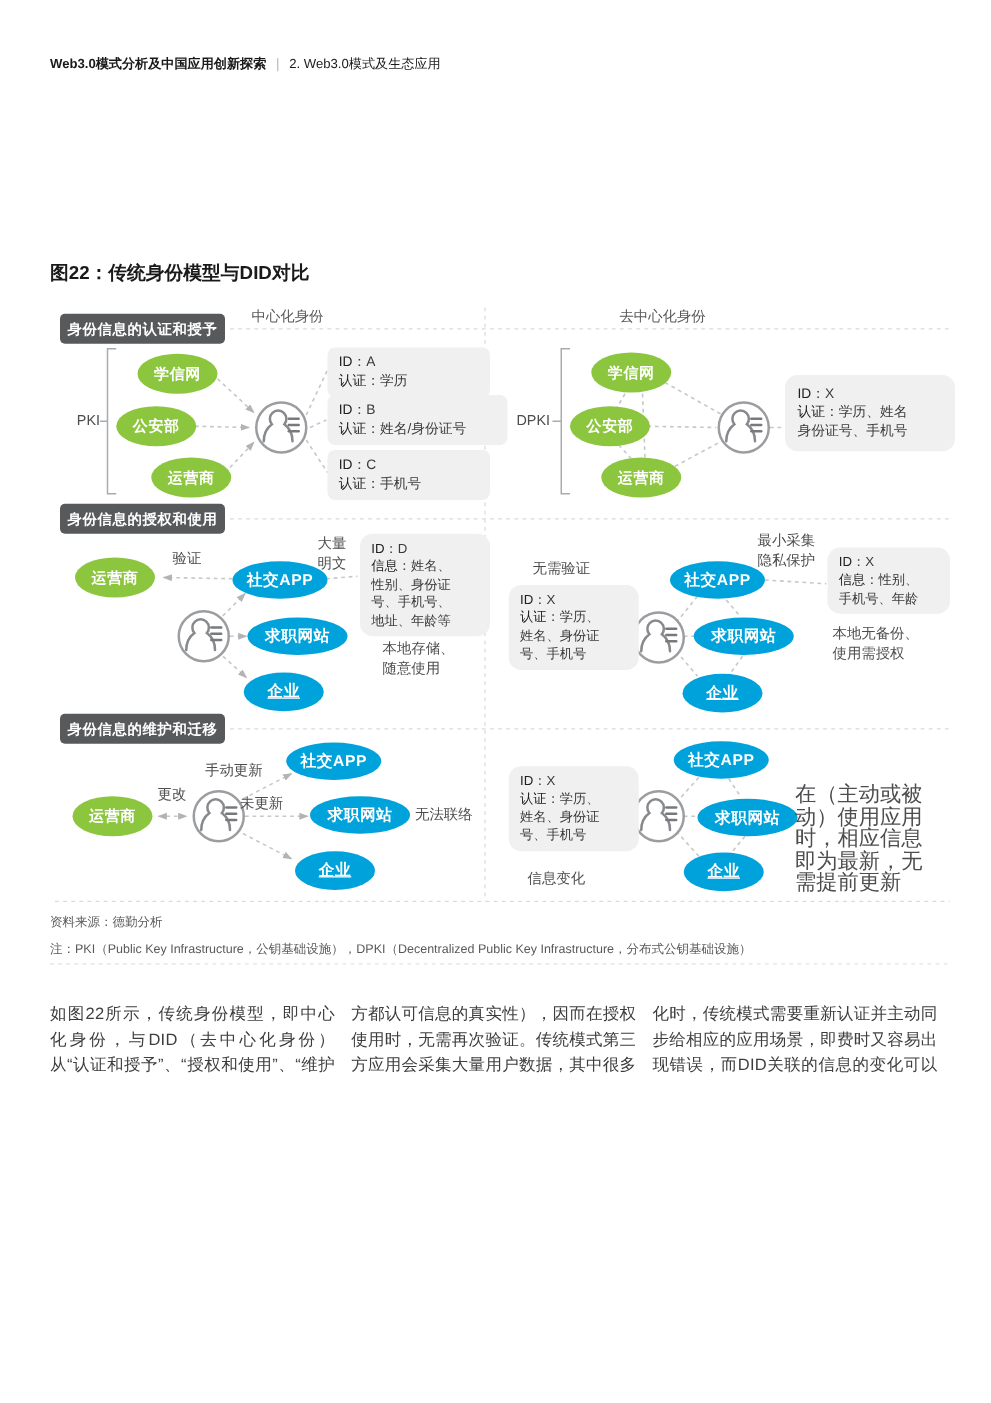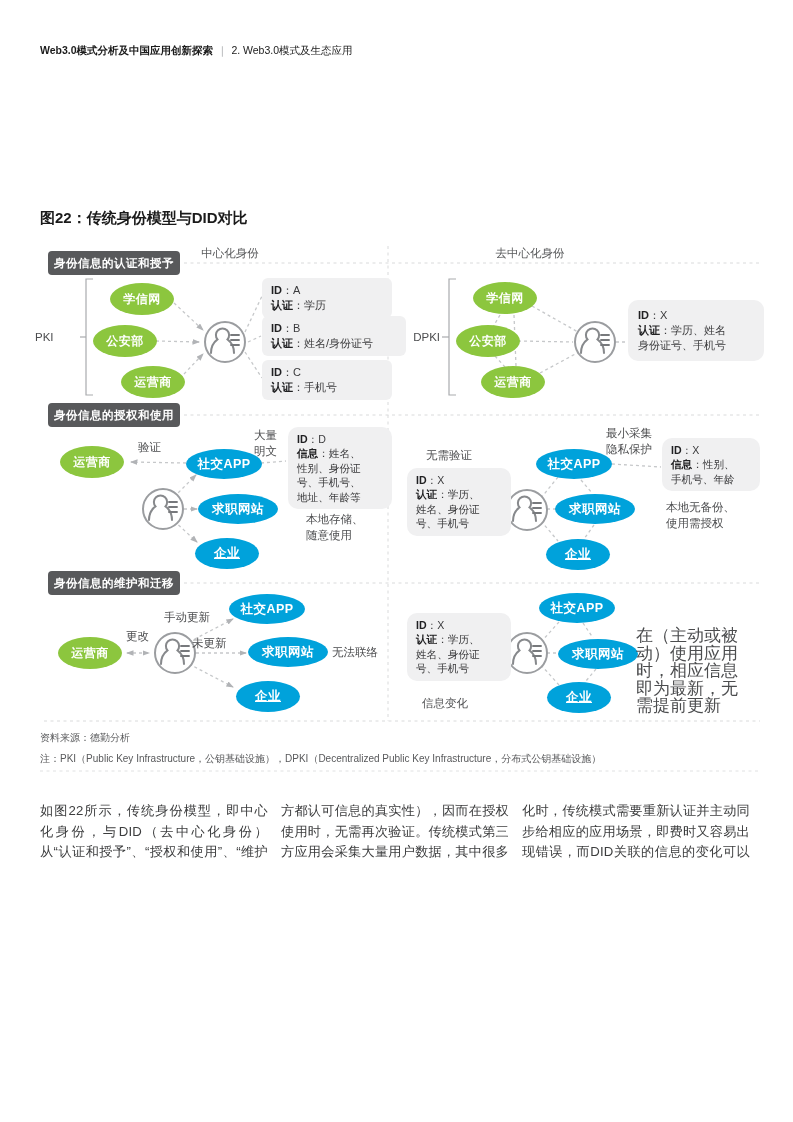--- a/index.html
+++ b/index.html
@@ -19,21 +19,21 @@
          border-radius:4px;letter-spacing:.5px;text-align:center;}
   
   .node{position:absolute;color:#fff;font-weight:bold;display:flex;align-items:center;
         justify-content:center;border-radius:50%;letter-spacing:.5px;}
   .green{background:#8cc63e;font-size:12px;}
   .blue{background:#00a2db;font-size:12.5px;}
   .u{text-decoration:underline;}
   
   .box{position:absolute;background:#f0f0f1;border-radius:10px;font-size:11px;line-height:15px;
        color:#3a3a3c;padding:5px 9px;}
-  .box b{font-weight:bold;color:#202022;}
+  .box b{font-weight:normal;color:#202022;}
   .r6{border-radius:6px;}
   
   .lbl{position:absolute;font-size:11.5px;color:#4c4d4f;white-space:pre-line;line-height:15.5px;}
   .blk{position:absolute;font-size:17px;color:#4c4d4f;line-height:17.5px;}
   
   .fnote{position:absolute;left:40px;font-size:10px;color:#58595b;}
   
   .bodycol{position:absolute;top:801px;width:228px;font-size:13.2px;line-height:20.6px;
            text-align:justify;color:#3c3d3e;letter-spacing:.2px;}
   .pagenum{position:absolute;left:44px;top:1072px;font-size:10px;color:#333;}
@@ -135,21 +135,21 @@
     </g>
   </svg>
 
   <div class="colhdr" style="left:170px;">中心化身份</div>
   <div class="colhdr" style="left:470px;">去中心化身份</div>
 
   <div class="badge" style="top:251px;">身份信息的认证和授予</div>
   <div class="badge" style="top:403px;">身份信息的授权和使用</div>
   <div class="badge" style="top:571px;">身份信息的维护和迁移</div>
 
-  <div class="lbl" style="left:35px;top:330px;width:34px;text-align:left;">PKI</div>
+  <div class="lbl" style="left:46px;top:330px;width:34px;text-align:right;">PKI</div>
   <div class="node green" style="left:110px;top:283px;width:64px;height:32px;">学信网</div>
   <div class="node green" style="left:93px;top:325px;width:64px;height:32px;">公安部</div>
   <div class="node green" style="left:121px;top:366px;width:64px;height:32px;">运营商</div>
 
   <div class="box r6" style="left:262px;top:278px;width:112px;">
     <div><b>ID</b><span>：A</span></div>
     <div><b>认证</b><span>：学历</span></div>
   </div>
   <div class="box r6" style="left:262px;top:316px;width:126px;">
     <div><b>ID</b><span>：B</span></div>

